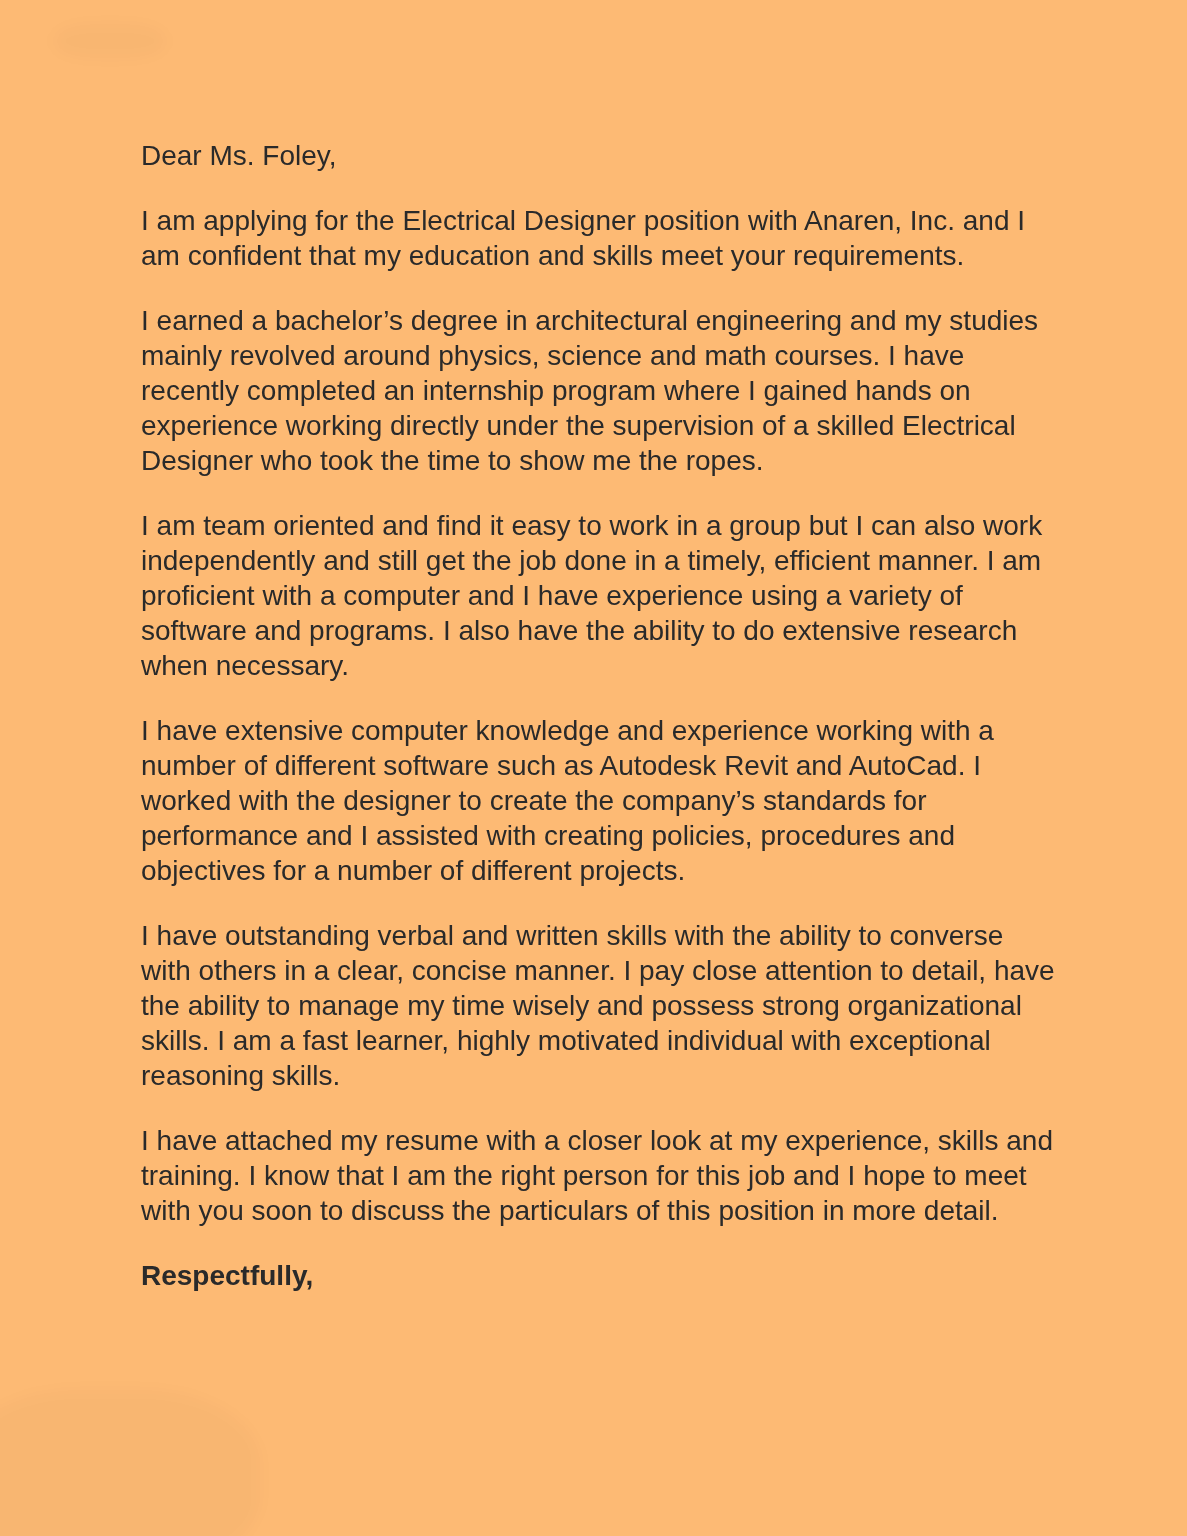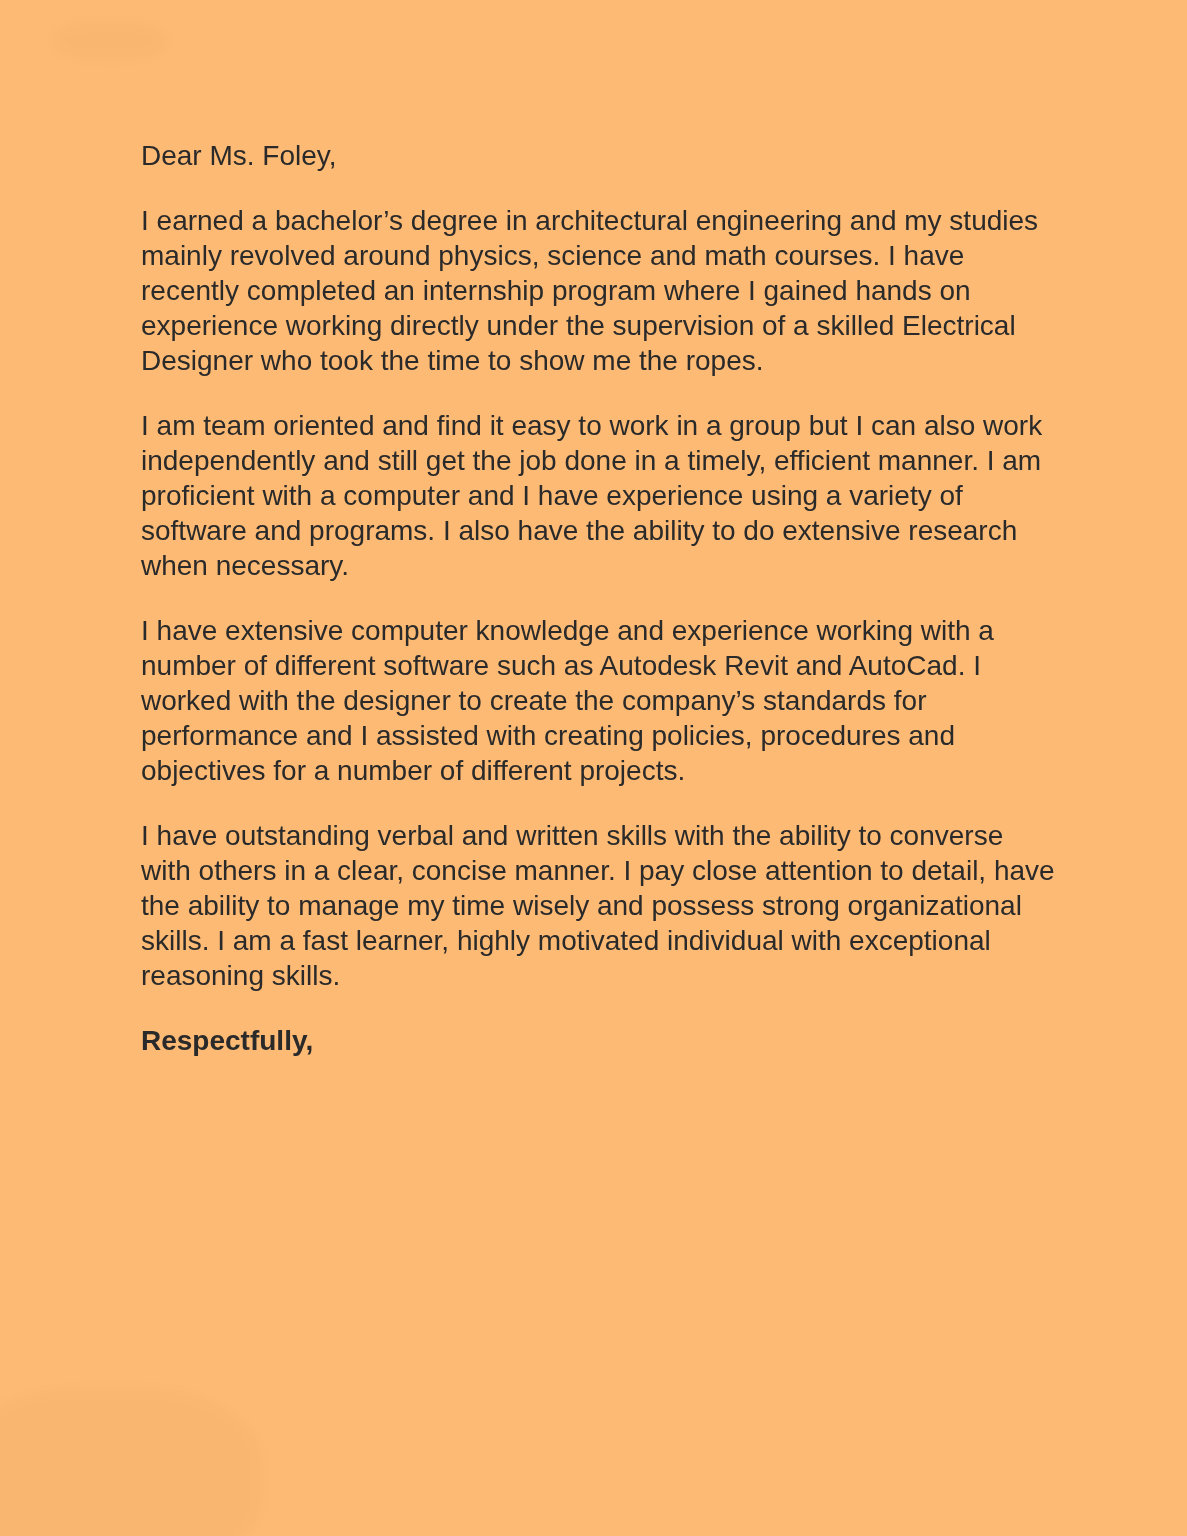--- a/index.html
+++ b/index.html
@@ -56,26 +56,28 @@
 </head>
 <body>
 
 <div class="page">
   <div class="smudge smudge-top"></div>
   <div class="smudge smudge-bottom"></div>
 
   <div class="letter">
     <p>Dear Ms. Foley,</p>
 
+    <p>I am applying for the Electrical Designer position with Anaren, Inc. and I am confident that my education and skills meet your requirements.</p>
 
     <p>I earned a bachelor’s degree in architectural engineering and my studies mainly revolved around physics, science and math courses. I have recently completed an internship program where I gained hands on experience working directly under the supervision of a skilled Electrical Designer who took the time to show me the ropes.</p>
 
     <p>I am team oriented and find it easy to work in a group but I can also work independently and still get the job done in a timely, efficient manner. I am proficient with a computer and I have experience using a variety of software and programs. I also have the ability to do extensive research when necessary.</p>
 
     <p>I have extensive computer knowledge and experience working with a number of different software such as Autodesk Revit and AutoCad. I worked with the designer to create the company’s standards for performance and I assisted with creating policies, procedures and objectives for a number of different projects.</p>
 
     <p>I have outstanding verbal and written skills with the ability to converse with others in a clear, concise manner. I pay close attention to detail, have the ability to manage my time wisely and possess strong organizational skills. I am a fast learner, highly motivated individual with exceptional reasoning skills.</p>
 
+    <p>I have attached my resume with a closer look at my experience, skills and training. I know that I am the right person for this job and I hope to meet with you soon to discuss the particulars of this position in more detail.</p>
 
 
     <p>Respectfully,</p>
   </div>
 </div>
 
 </body></html>

